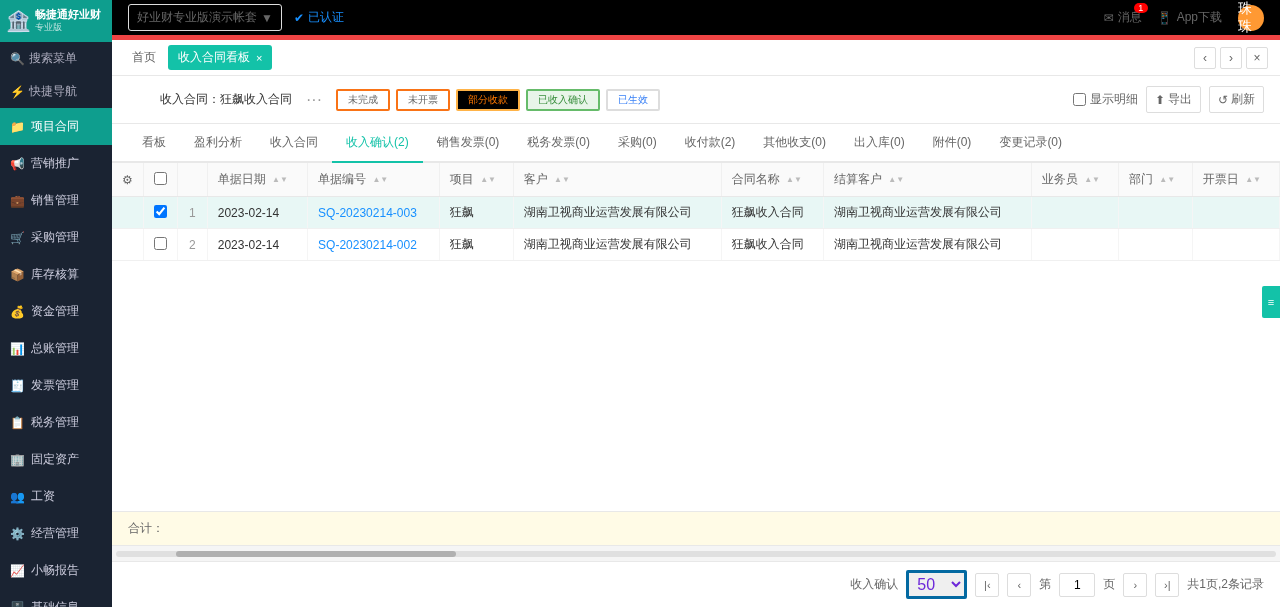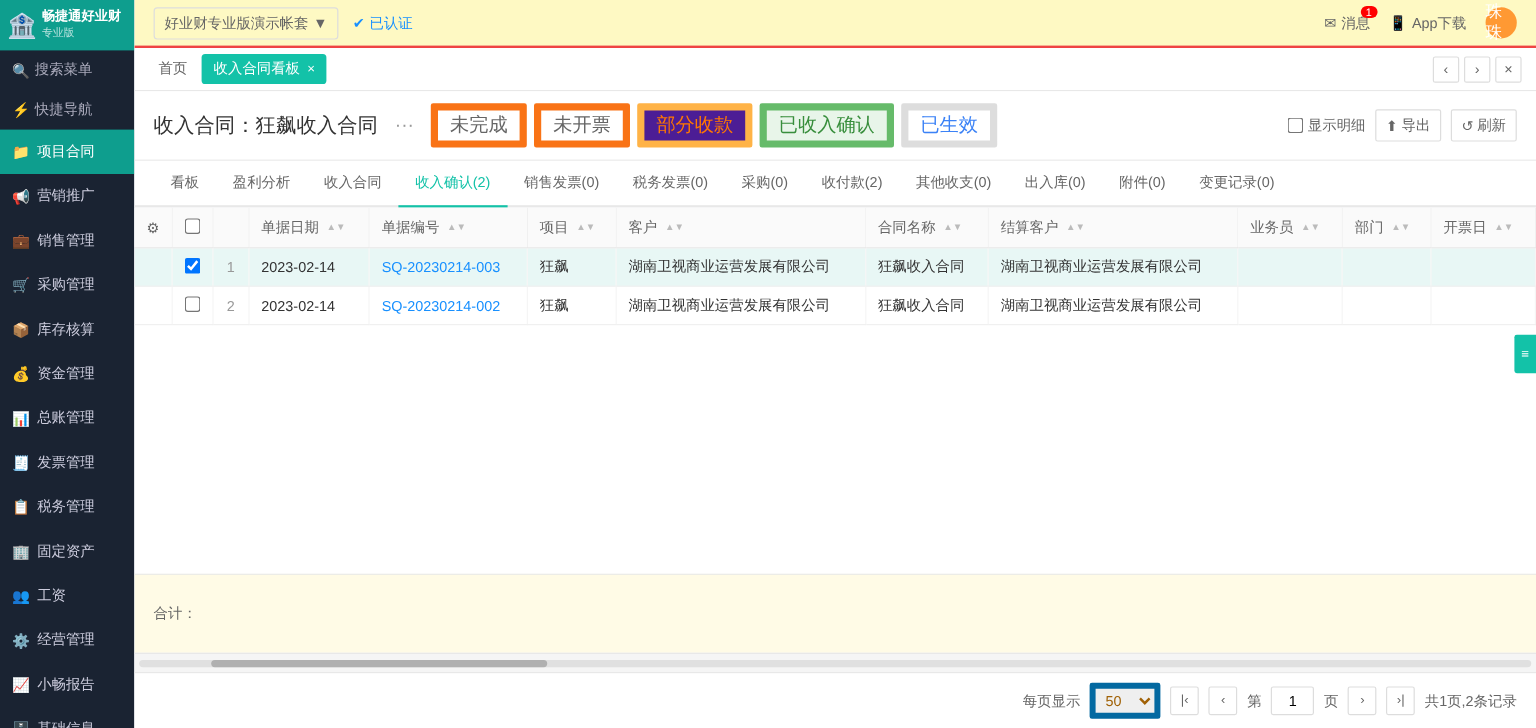--- a/index.html
+++ b/index.html
@@ -12,41 +12,41 @@
     .sidebar-logo-sub { font-size: 9px; color: rgba(255,255,255,0.7); }
     .sidebar-search { display: flex; align-items: center; gap: 4px; padding: 8px 10px; cursor: pointer; color: #aab; font-size: 12px; }
     .sidebar-nav { display: flex; align-items: center; gap: 4px; padding: 8px 10px; cursor: pointer; color: #aab; font-size: 12px; }
     .sidebar-item { display: flex; align-items: center; gap: 6px; padding: 10px 10px; cursor: pointer; color: #ccd; font-size: 12px; }
     .sidebar-item.active { background: #0e9e8e; color: #fff; }
 
     
     .main { flex: 1; display: flex; flex-direction: column; background: #f0f2f5; overflow: hidden; }
 
     
-    .topbar { background: #fef9c3; height: 40px; display: flex; align-items: center; padding: 0 16px; gap: 12px; border-bottom: 2px solid #ef4444; flex-shrink: 0; }
+    .topbar { background: #000000; height: 40px; display: flex; align-items: center; padding: 0 16px; gap: 12px; border-bottom: 5px solid #ef4444; flex-shrink: 0; }
     .topbar-company { display: flex; align-items: center; gap: 4px; font-size: 12px; color: #666; padding: 4px 8px; border: 1px solid #ddd; border-radius: 3px; cursor: pointer; }
     .topbar-certified { display: flex; align-items: center; gap: 4px; color: #1890ff; font-size: 12px; }
     .topbar-right { margin-left: auto; display: flex; align-items: center; gap: 16px; }
     .topbar-btn { display: flex; align-items: center; gap: 4px; font-size: 12px; color: #666; cursor: pointer; position: relative; }
     .topbar-btn .badge { position: absolute; top: -6px; right: -6px; background: red; color: #fff; border-radius: 8px; font-size: 9px; padding: 0 4px; min-width: 14px; text-align: center; }
     .topbar-avatar { width: 26px; height: 26px; border-radius: 50%; background: #ff9933; display: flex; align-items: center; justify-content: center; color: #fff; font-size: 14px; }
 
     
     .tabbar { background: #fff; height: 36px; display: flex; align-items: center; padding: 0 12px; gap: 4px; border-bottom: 1px solid #e8e8e8; flex-shrink: 0; }
     .tab-home { font-size: 12px; color: #666; padding: 0 8px; cursor: pointer; }
     .tab-item { display: flex; align-items: center; gap: 4px; background: #13c2a8; color: #fff; border-radius: 3px; padding: 4px 10px; font-size: 12px; cursor: pointer; }
     .tab-close { cursor: pointer; font-size: 11px; margin-left: 2px; }
 
     
     .page-header { background: #fff; padding: 10px 16px; border-bottom: 1px solid #e8e8e8; display: flex; align-items: center; justify-content: space-between; flex-shrink: 0; }
     .page-title-row { display: flex; align-items: center; gap: 8px; }
     .page-more { color: #999; cursor: pointer; font-size: 16px; padding: 0 6px; }
     .status-badges { display: flex; gap: 6px; align-items: center; }
-    .status-badge { padding: 2px 10px; border-radius: 2px; font-size: 16px; border: 6px solid #f97316; cursor: pointer; color: #666; background: #fff; }
-    .status-badge.active { background: #4c1d95; border-color: #ffb347; color: #ff7800; }
+    .status-badge { padding: 2px 10px; border-radius: 2px; font-size: 10px; border: 2px solid #f97316; cursor: pointer; color: #666; background: #fff; }
+    .status-badge.active { background: #000000; border-color: #ffb347; color: #ff7800; }
     .status-badge.checked { background: #e8f5e9; border-color: #66bb6a; color: #388e3c; }
     .status-badge.valid { border-color: #ddd; color: #3b82f6; }
     .page-actions { display: flex; align-items: center; gap: 8px; }
     .page-action-btn { display: flex; align-items: center; gap: 3px; font-size: 12px; color: #666; cursor: pointer; padding: 4px 8px; border: 1px solid #ddd; border-radius: 2px; background: #fff; }
     .show-detail-checkbox { display: flex; align-items: center; gap: 4px; font-size: 12px; color: #666; }
 
     
     .sub-tabs { background: #fff; display: flex; align-items: center; padding: 0 16px; border-bottom: 2px solid #e8e8e8; flex-shrink: 0; }
     .sub-tab { padding: 10px 14px; font-size: 12px; color: #666; cursor: pointer; border-bottom: 2px solid transparent; margin-bottom: -2px; }
     .sub-tab.active { color: #13c2a8; border-bottom-color: #13c2a8; font-weight: 500; }
@@ -59,30 +59,30 @@
     td { padding: 7px 10px; border-bottom: 1px solid #f0f0f0; border-right: 1px solid #f5f5f5; color: #333; white-space: nowrap; }
     tbody tr.selected { background: #e8f7f5; }
     .col-settings { width: 30px; text-align: center; }
     .col-check { width: 30px; text-align: center; }
     .col-num { width: 30px; text-align: center; color: #999; }
     .link-text { color: #1890ff; cursor: pointer; text-decoration: none; }
     .sort-icon { display: inline-flex; flex-direction: column; margin-left: 3px; color: #bbb; font-size: 8px; vertical-align: middle; }
     input[type="checkbox"] { cursor: pointer; }
 
     
-    .table-footer { background: #fffbe6; border-top: 1px solid #e8e8e8; padding: 24px 16px; display: flex; align-items: center; font-size: 12px; color: #666; flex-shrink: 0; }
+    .table-footer { background: #fffbe6; border-top: 1px solid #e8e8e8; padding: 8px 16px; display: flex; align-items: center; font-size: 12px; color: #666; flex-shrink: 0; }
 
     
     .scrollbar-area { height: 16px; background: #f5f5f5; border-top: 1px solid #e8e8e8; flex-shrink: 0; overflow: hidden; display: flex; align-items: center; padding: 0 4px; }
     .scrollbar-track { flex: 1; height: 6px; background: #e0e0e0; border-radius: 3px; position: relative; }
     .scrollbar-thumb { position: absolute; left: 60px; width: 280px; height: 6px; background: #b0b0b0; border-radius: 3px; }
 
     
     .pagination { background: #fff; border-top: 1px solid #e8e8e8; padding: 8px 16px; display: flex; align-items: center; justify-content: flex-end; gap: 8px; font-size: 12px; color: #666; flex-shrink: 0; }
-    .pagination-select { border: 5px solid #0369a1; border-radius: 2px; padding: 2px 4px; font-size: 12px; color: #a16207; }
+    .pagination-select { border: 3px solid #0369a1; border-radius: 2px; padding: 2px 4px; font-size: 16px; color: #6d28d9; }
     .pagination-btn { width: 24px; height: 24px; border: 1px solid #ddd; border-radius: 2px; background: #fff; cursor: pointer; display: flex; align-items: center; justify-content: center; color: #666; font-size: 11px; }
     .pagination-input { width: 36px; height: 24px; border: 1px solid #ddd; border-radius: 2px; text-align: center; font-size: 12px; }
 
     
     .right-float-btn { position: absolute; right: 0; top: 50%; transform: translateY(-50%); background: #13c2a8; color: #fff; width: 20px; padding: 8px 3px; cursor: pointer; border-radius: 2px 0 0 2px; font-size: 11px; line-height: 1.4; text-align: center; z-index: 10; }
     .nav-arrow { width: 22px; height: 22px; border: 1px solid #ddd; border-radius: 2px; display: flex; align-items: center; justify-content: center; cursor: pointer; color: #666; font-size: 12px; background: #fff; }
   </style>
 </head>
 <body>
 
@@ -199,21 +199,21 @@
     </div>
     <div style="margin-left: auto; display: flex; align-items: center; gap: 4px;">
       <div class="nav-arrow">‹</div>
       <div class="nav-arrow">›</div>
       <div class="nav-arrow">×</div>
     </div>
   </div>
 
   <div class="page-header">
     <div class="page-title-row">
-      <span style="font-size:17px; color:#333;">
+      <span style="font-size:12px; color:#333;margin-left:32px;">
         <span>收入合同：</span><span>狂飙收入合同</span>
       </span>
       <span class="page-more">···</span>
       <div class="status-badges">
         <span class="status-badge">未完成</span>
         <span class="status-badge">未开票</span>
         <span class="status-badge active">部分收款</span>
         <span class="status-badge checked">已收入确认</span>
         <span class="status-badge valid">已生效</span>
       </div>
@@ -306,21 +306,21 @@
     <span>合计：</span>
   </div>
 
   <div class="scrollbar-area">
     <div class="scrollbar-track">
       <div class="scrollbar-thumb"></div>
     </div>
   </div>
 
   <div class="pagination">
-    <span>每页显示</span>
+    <span>收入确认</span>
     <select class="pagination-select">
       <option>20</option>
       <option selected="">50</option>
       <option>100</option>
     </select>
     <button class="pagination-btn">|‹</button>
     <button class="pagination-btn">‹</button>
     <span>第</span>
     <input class="pagination-input" type="text" value="1" style="">
     <span>页</span>

